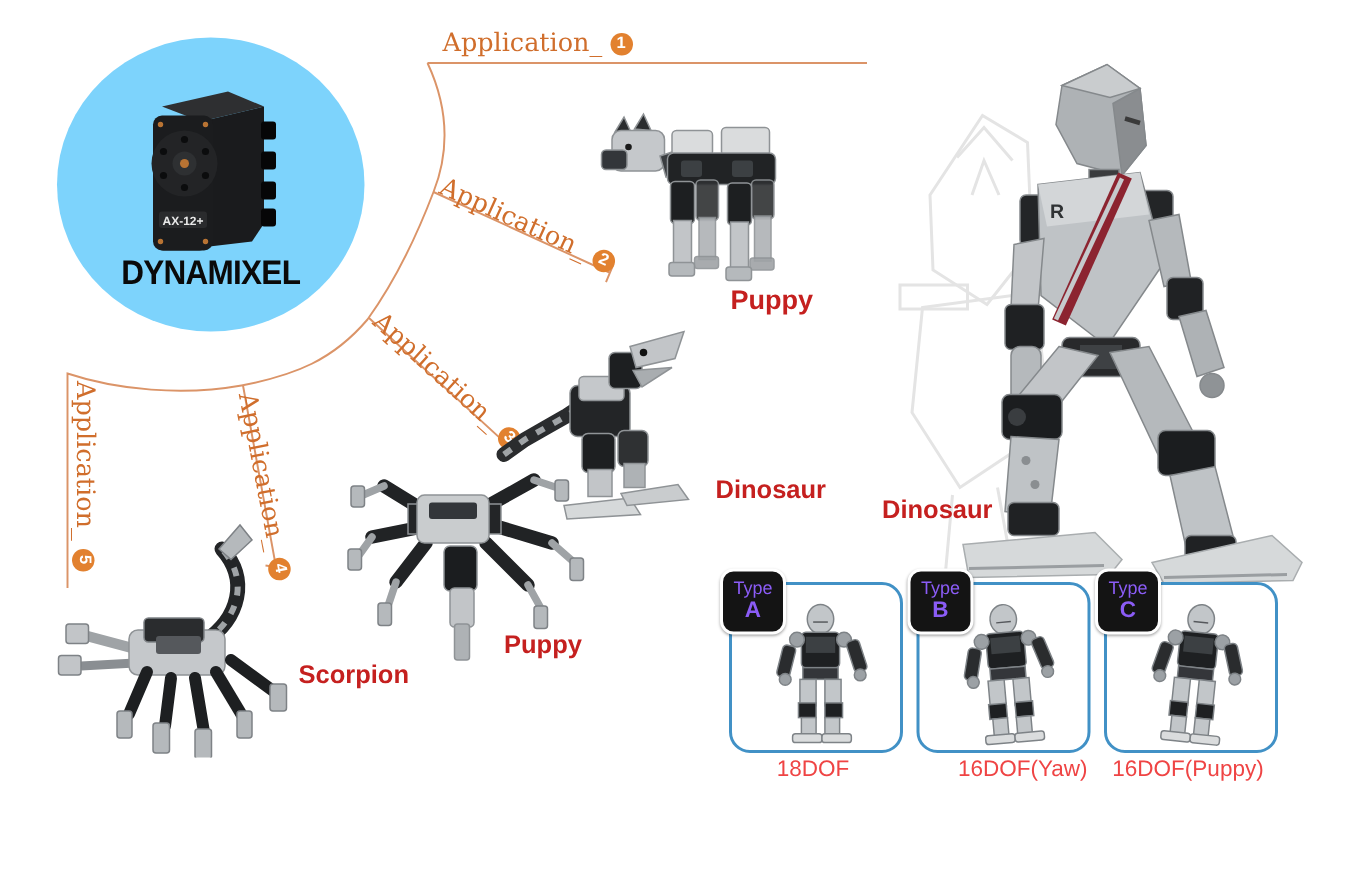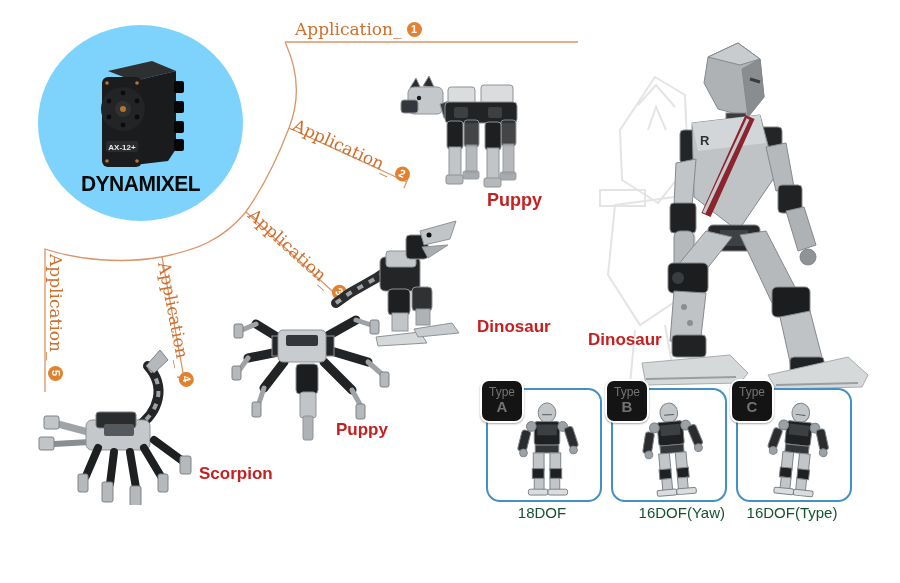--- a/index.html
+++ b/index.html
@@ -29,42 +29,42 @@
   .app2{left:294px;top:114px;transform:rotate(24.5deg);}
   .app3{left:251px;top:202px;transform:rotate(42deg);}
   .app4{left:164px;top:252px;transform:rotate(79deg);}
   .app5{left:56px;top:244px;transform:rotate(90deg);}
 
   
   .robot-label{position:absolute;font-weight:bold;color:#C5201F;font-size:17px;}
   .lbl-puppy{left:487px;top:190px;font-size:18px;}
   .lbl-dinosaur{left:447px;top:317px;margin-left:30px;}
   .lbl-spider{left:336px;top:420px;}
-  .lbl-scorpion{left:199px;top:464px;}
+  .lbl-scorpion{left:199px;top:440px;}
   .lbl-humanoid{left:588px;top:330px;}
 
   
   .bot{position:absolute;}
   .bot-puppy{left:398px;top:58px;}
   .bot-dino{left:328px;top:205px;}
   .bot-spider{left:228px;top:310px;}
   .bot-scorpion{left:28px;top:340px;}
   .bot-humanoid{left:580px;top:35px;}
 
   
   .type-box{position:absolute;top:388px;width:112px;height:110px;background:#fff;
             border:2px solid #4191C6;border-radius:14px;}
   .tb-a{left:486px;} .tb-b{left:611px;} .tb-c{left:736px;}
   .type-badge{position:absolute;top:-11px;left:-8px;width:40px;height:40px;background:#141414;
-              border:2px solid #fff;border-radius:9px;color:#737373;text-align:center;
+              border:2px solid #fff;border-radius:9px;color:#8b5cf6;text-align:center;
               box-shadow:0 1px 2px rgba(0,0,0,.35);}
   .type-word{font-size:12px;margin-top:5px;line-height:13px;}
   .type-letter{font-size:15px;font-weight:bold;line-height:16px;}
   .type-bot{position:absolute;left:14px;top:10px;}
-  .dof-label{position:absolute;top:504px;width:116px;text-align:center;font-size:15px;color:#14532d;}
+  .dof-label{position:absolute;top:504px;width:116px;text-align:center;font-size:15px;color:#ef4444;}
   .dof-a{left:484px;} .dof-b{left:609px;text-align:right;} .dof-c{left:734px;}
 </style>
 </head>
 <body>
 
 <div class="canvas">
 
   <svg class="overlay" width="900" height="583" viewBox="0 0 900 583">
     <g fill="none" stroke="#DB9468" stroke-width="1.3">
       <path d="M285,42 C299,72 300,100 289,128 C276,162 263,188 245,213 C222,240 197,250 161,257 C122,264 78,260 45,249 L45,392"></path>
@@ -366,15 +366,15 @@
       <div class="type-word">Type</div>
       <div class="type-letter">C</div>
     </div>
     <svg class="type-bot" width="90" height="98" viewBox="0 0 90 100">
       <use href="#minibot" transform="rotate(6 45 50)"></use>
     </svg>
   </div>
 
   <div class="dof-label dof-a">18DOF</div>
   <div class="dof-label dof-b">16DOF(Yaw)</div>
-  <div class="dof-label dof-c">16DOF(Type)</div>
+  <div class="dof-label dof-c">16DOF(Puppy)</div>
 
 </div>
 
 </body></html>

